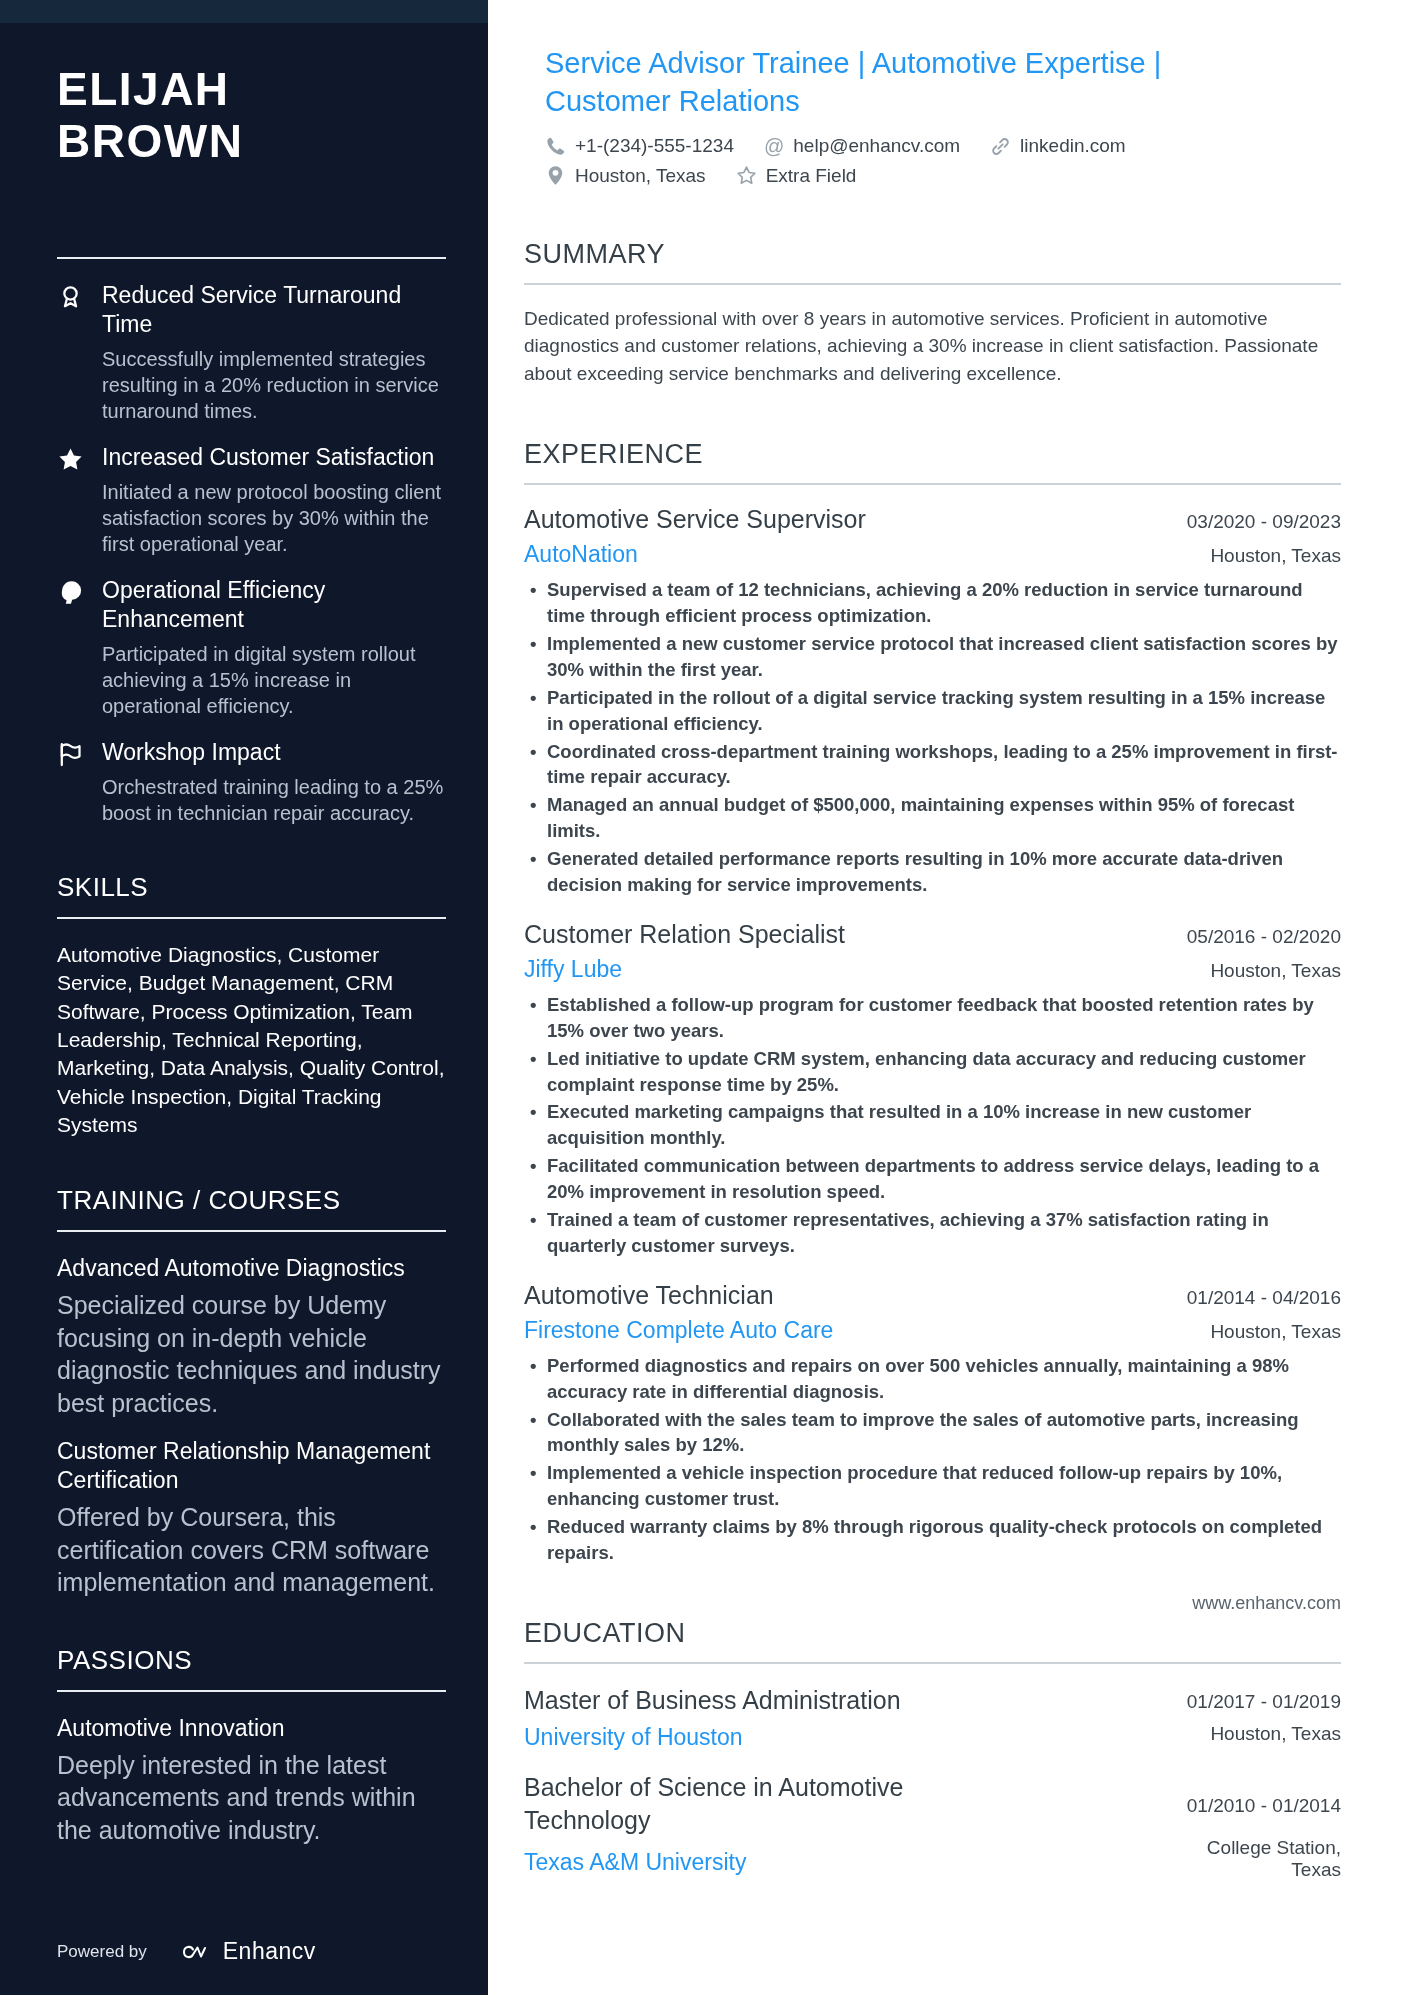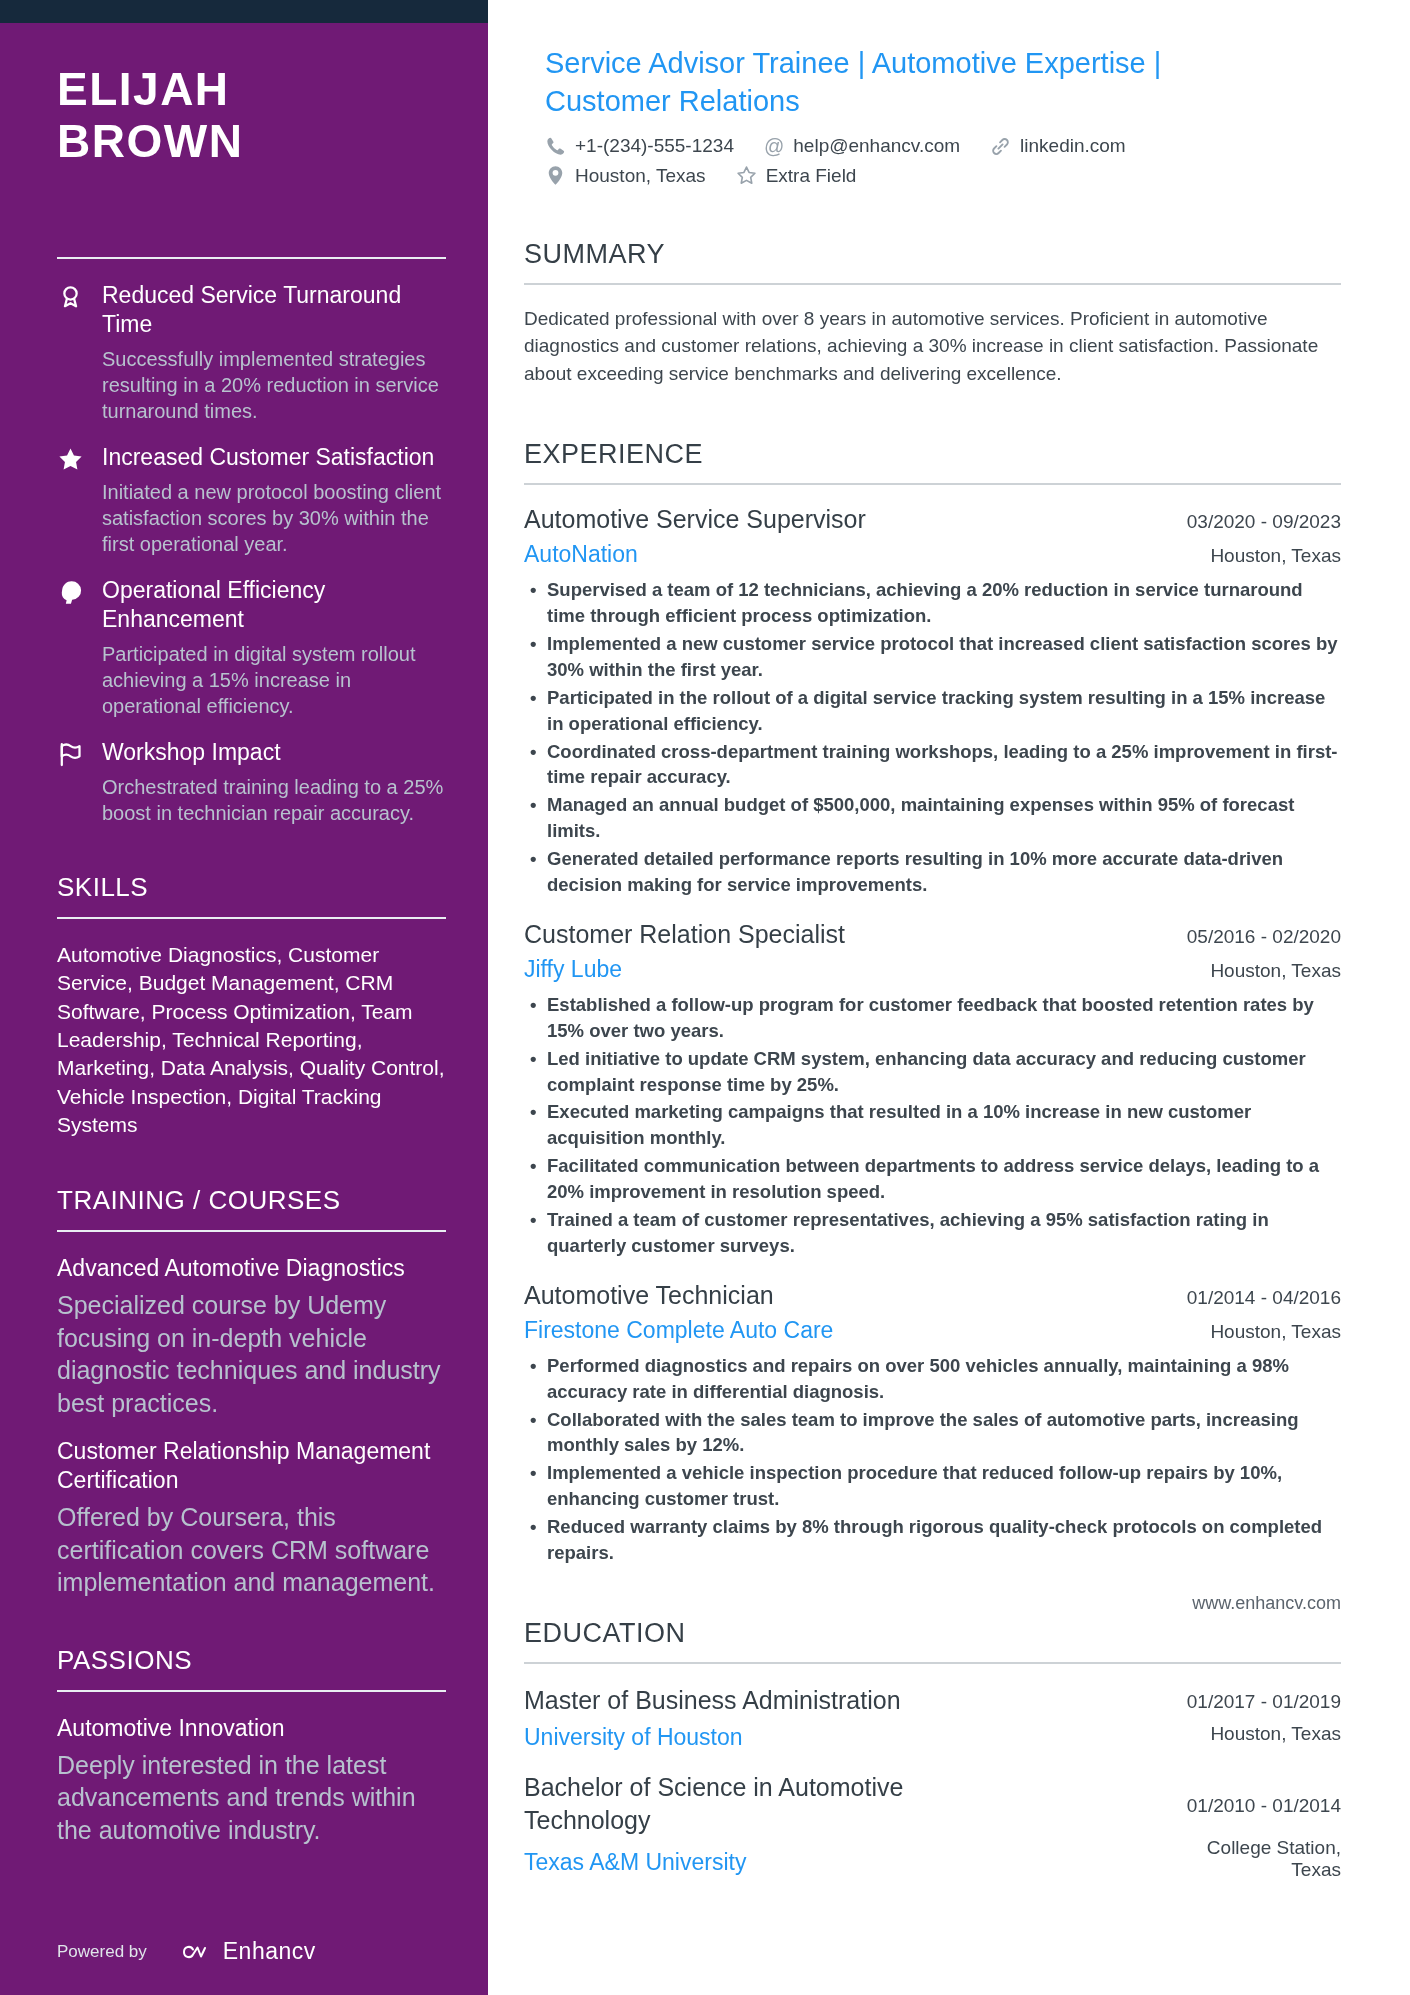--- a/index.html
+++ b/index.html
@@ -8,21 +8,21 @@
     font-family:"Liberation Sans", sans-serif;
     background:#ffffff;
     position:relative;
     overflow:hidden;
     color:#3d464e;
   }
   
   .sidebar {
     position:absolute; left:0; top:0;
     width:488px; height:1995px;
-    background:#701a75; color:#fff;
+    background:#0f172a; color:#fff;
   }
   .top-strip { height:23px; width:100%; background:#16293c; }
   .sb-inner { padding:0 42px 0 57px; }
   .name { margin-top:41px; font-size:46px; font-weight:600; letter-spacing:1.5px; line-height:1.12; color:#ffffff; }
   .sb-section { margin-top:46px; }
   .sb-section.first { margin-top:90px; }
   .sb-title { font-size:26px; font-weight:500; letter-spacing:.5px; color:#ffffff; }
   .sb-hr { border:none; border-top:2px solid #e9eef3; margin:14px 0 22px; }
   .achv { display:flex; gap:15px; margin-bottom:19px; }
   .achv-icon { flex:0 0 30px; width:30px; padding-top:3px; }
@@ -255,21 +255,21 @@
       </div>
       <div class="row">
         <span class="company">Jiffy Lube</span>
         <span class="loc">Houston, Texas</span>
       </div>
       <ul class="bullets">
         <li>Established a follow-up program for customer feedback that boosted retention rates by 15% over two years.</li>
         <li>Led initiative to update CRM system, enhancing data accuracy and reducing customer complaint response time by 25%.</li>
         <li>Executed marketing campaigns that resulted in a 10% increase in new customer acquisition monthly.</li>
         <li>Facilitated communication between departments to address service delays, leading to a 20% improvement in resolution speed.</li>
-        <li>Trained a team of customer representatives, achieving a 95% satisfaction rating in quarterly customer surveys.</li>
+        <li>Trained a team of customer representatives, achieving a 37% satisfaction rating in quarterly customer surveys.</li>
       </ul>
     </div>
 
     <div class="job">
       <div class="row">
         <span class="role">Automotive Technician</span>
         <span class="dates">01/2014 - 04/2016</span>
       </div>
       <div class="row">
         <span class="company">Firestone Complete Auto Care</span>

